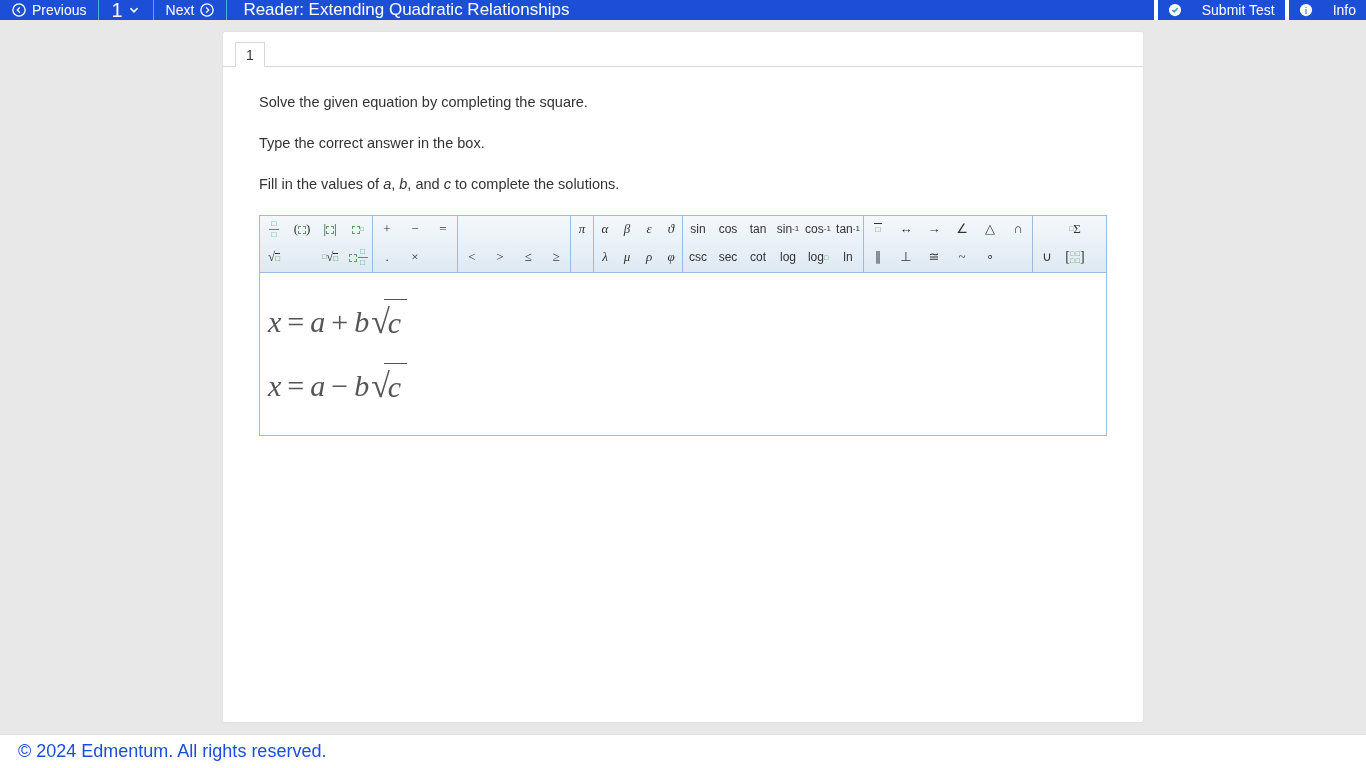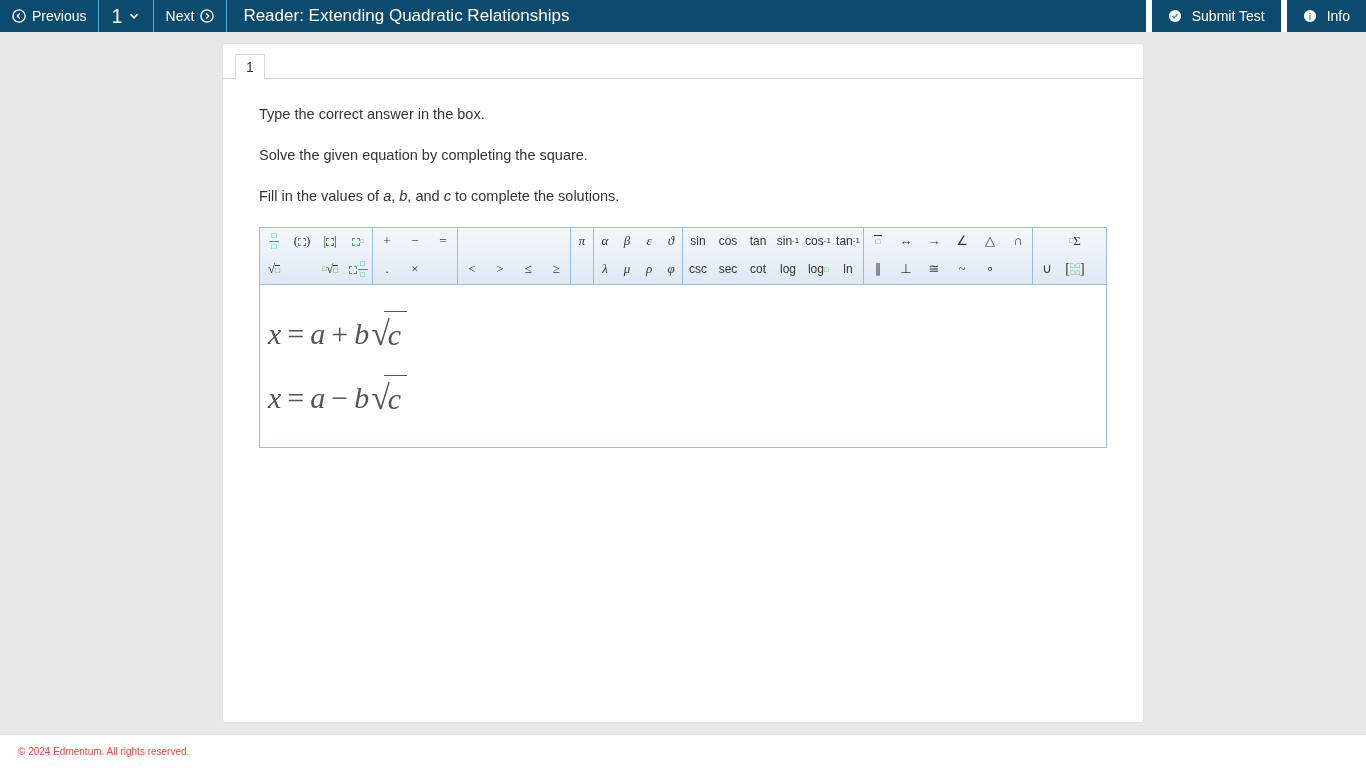--- a/index.html
+++ b/index.html
@@ -1,24 +1,24 @@
 <!DOCTYPE html>
 <html><head>
 <meta charset="utf-8">
 <style>
 * { box-sizing: border-box; margin: 0; padding: 0; }
 body { font-family: "Segoe UI", Arial, sans-serif; background: #e8e8e8; height: 768px; width: 1366px; overflow: hidden; display: flex; flex-direction: column; }
 
 
-.topbar { height: 32px; background: #0c4a6e; display: flex; align-items: stretch; color: #fff; font-size: 14px; text-align: right; }
+.topbar { height: 20px; background: #1d4ed8; display: flex; align-items: stretch; color: #fff; font-size: 14px; text-align: right; }
 .topbar .nav-btn { display: flex; align-items: center; padding: 0 12px; border-right: 1px solid #4fb0e0; cursor: pointer; gap: 6px; }
 .topbar .page-sel { display: flex; align-items: center; padding: 0 12px; border-right: 1px solid #4fb0e0; cursor: pointer; font-size: 20px; gap: 4px; }
 .topbar .title { display: flex; align-items: center; padding: 0 16px; font-size: 17px; font-weight: 400; }
 .topbar .spacer { flex: 1; }
-.topbar .tool-btn { display: flex; align-items: center; padding: 0 16px; border-left: 6px solid #ffffff; cursor: pointer; gap: 10px; }
+.topbar .tool-btn { display: flex; align-items: center; padding: 0 10px; border-left: 4px solid #ffffff; cursor: pointer; gap: 20px; }
 .icon-sm { width: 14px; height: 14px; fill: currentColor; }
 
 
 .content-wrap { flex: 1; display: flex; justify-content: center; padding: 12px 0; overflow-y: auto; }
 .card { width: 920px; background: #fff; border-radius: 2px; padding: 0; box-shadow: 0 0 2px rgba(0,0,0,0.1); }
 .tab-row { padding: 10px 12px 0 12px; }
 .tab { display: inline-block; border: 1px solid #d8d8d8; border-bottom: none; padding: 4px 10px; font-size: 14px; color: #333; background: #fff; }
 .tab-hr { border: none; border-top: 1px solid #d8d8d8; margin-top: -1px; }
 
 .question-body { padding: 20px 36px; color: #333; font-size: 14.5px; line-height: 1.6; }
@@ -45,21 +45,21 @@
 .math-line .sqrt .radicand { border-top: 1.5px solid #555; padding: 2px 6px 0 4px; font-style: italic; margin-left: -6px; min-width: 20px; display: inline-block; line-height: 1.4; }
 .math-line .op { padding: 0 6px; font-style: normal;}
 
 
 .actions { text-align: center; margin: 30px 0 40px 0; }
 .btn { display: inline-block; padding: 7px 22px; border-radius: 18px; color: #fff; font-weight: 600; font-size: 14px; border: none; cursor: pointer; margin: 0 6px; box-shadow: 0 1px 2px rgba(0,0,0,0.2); }
 .btn-reset { background: linear-gradient(#d9534f,#b83c38); }
 .btn-next { background: linear-gradient(#2f9ad0,#1e7bb0); }
 
 
-.footer { height: 34px; background: #fff; display: flex; align-items: center; padding: 0 18px; font-size: 10px; color: #ef4444; border-top: 1px solid #ddd; }
+.footer { height: 34px; background: #fff; display: flex; align-items: center; padding: 0 18px; font-size: 18px; color: #1d4ed8; border-top: 1px solid #ddd; }
 
 
 .frac-glyph { display:flex; flex-direction:column; align-items:center; font-size:8px; color:#2a8; line-height:8px;}
 .frac-glyph .bar{ width:10px; height:1px; background:#2a8; margin:1px 0;}
 .sqrt-glyph { font-size:13px; color:#333; font-family:serif;}
 .placeholder-box { display:inline-block; width:8px; height:8px; border:1px dashed #5aa05a; }
 
 
 .sym-green { color: #3a9b3a; }
 </style>
@@ -106,22 +106,22 @@
 </div>
 
 <div class="content-wrap">
   <div class="card">
     <div class="tab-row">
       <span class="tab">1</span>
     </div>
     <hr class="tab-hr">
 
     <div class="question-body">
+      <p>Solve the given equation by completing the square.</p>
       <p>Type the correct answer in the box.</p>
-      <p>Solve the given equation by completing the square.</p>
       <p>
         <span>Fill in the values of </span><em>a</em><span>, </span><em>b</em><span>, and </span><em>c</em><span> to complete the solutions.</span>
       </p>
 
       <div class="math-editor">
         <div class="toolbar">
 
           <div class="tool-group">
             <div class="tool-row">
               <div class="tool-cell">

